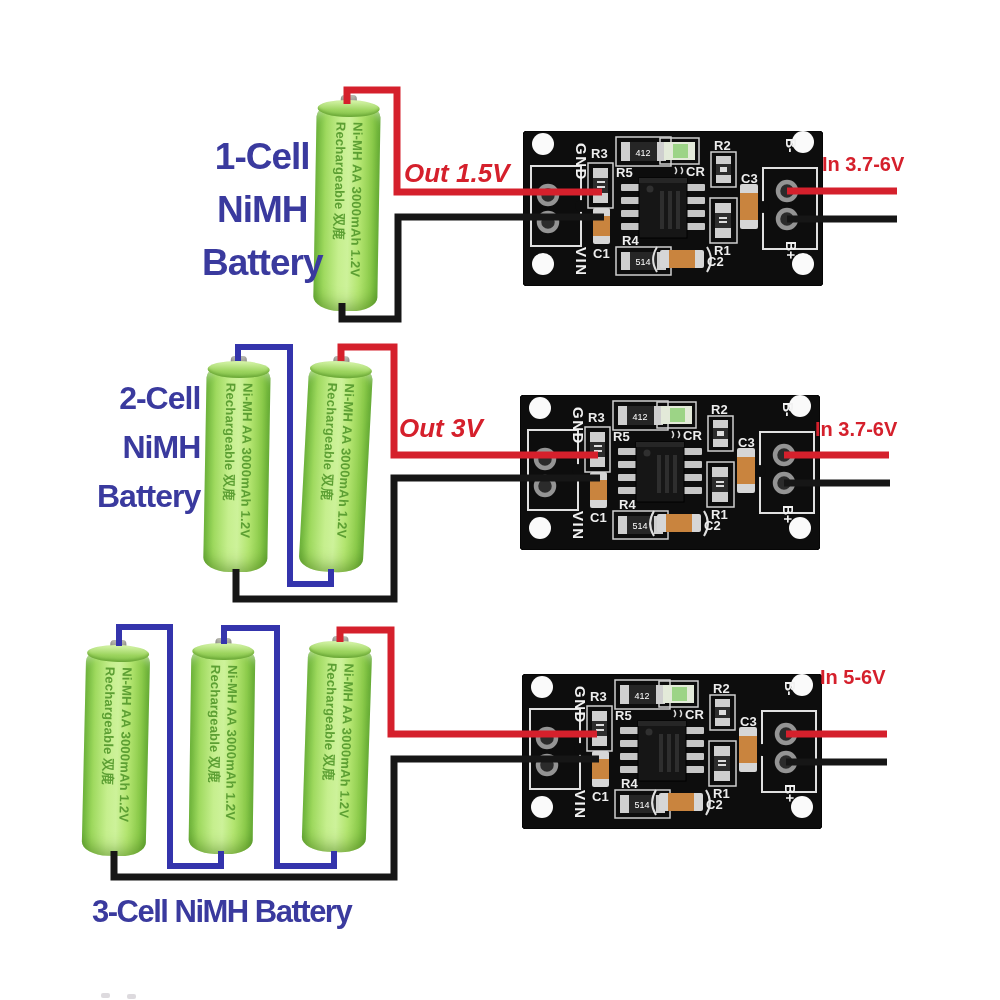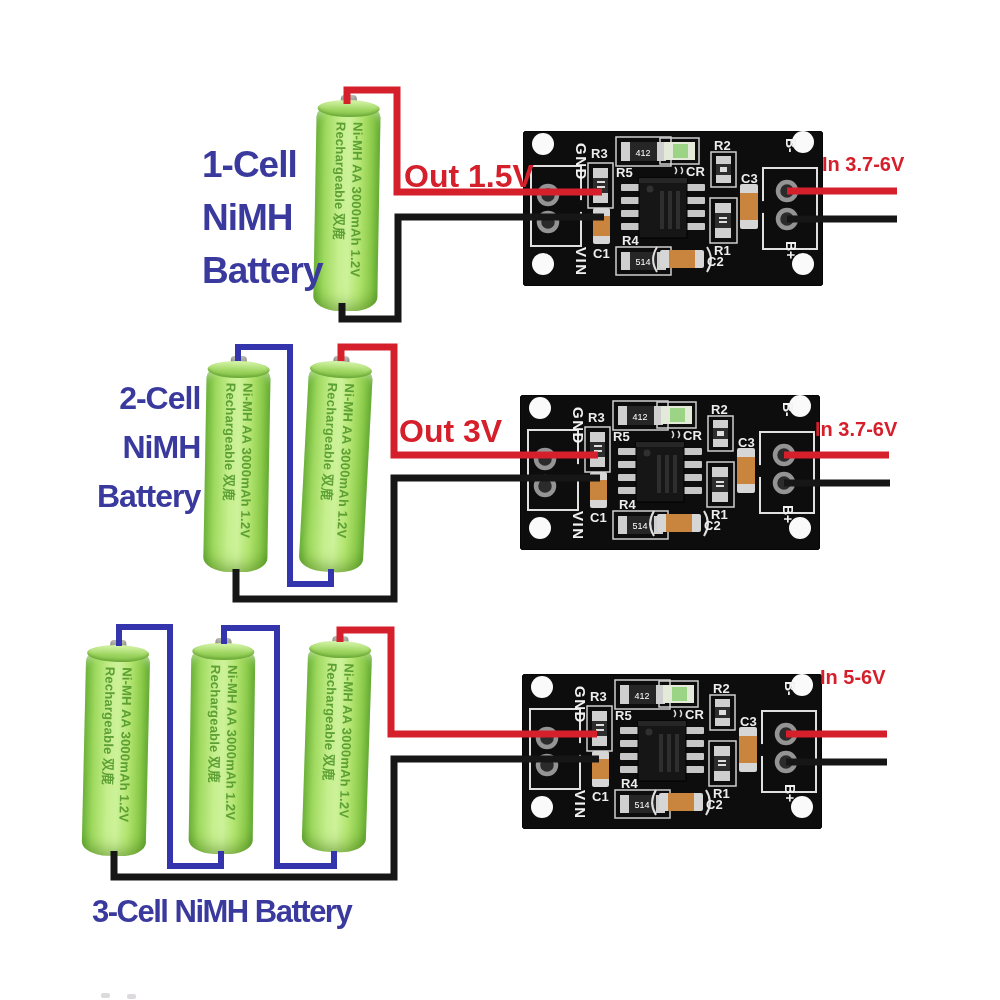--- a/index.html
+++ b/index.html
@@ -7,21 +7,21 @@
           font-family:"Liberation Sans",sans-serif;}
 
   
   .heading{position:absolute;color:#3a3a9e;font-weight:bold;z-index:6;letter-spacing:-1px;}
   .heading.h1{font-size:37px;line-height:53px;}
   .heading.h2{font-size:32px;line-height:49px;text-align:right;}
   .heading.h3{font-size:31px;line-height:40px;letter-spacing:-1.5px;}
 
   
   .iolabel{position:absolute;color:#d5202c;font-weight:bold;white-space:nowrap;z-index:6;}
-  .iolabel.out{font-size:32px;}
+  .iolabel.out{font-size:26px;font-style:italic;}
   .iolabel.in{font-size:20px;}
 
   
   .battery{position:absolute;width:64px;height:216px;z-index:2;}
   .bat-nub{position:absolute;top:0;left:24px;width:16px;height:11px;
            background:linear-gradient(#bdbdb4,#85857d);border-radius:4px 4px 2px 2px;
            box-shadow:inset 0 -2px 3px rgba(0,0,0,.4);}
   .bat-body{position:absolute;top:6px;left:0;right:0;bottom:0;
             border-radius:32px 32px 26px 26px / 16px 16px 14px 14px;
             background:linear-gradient(90deg,#6db53a 0%,#9ed95e 15%,#c6ef8e 38%,#cdf29a 52%,#b3e570 70%,#8ccb4b 88%,#66ae35 100%);
@@ -144,21 +144,21 @@
           <text x="218" y="52">C3</text>
           <text x="191" y="124">R1</text>
           <text x="99" y="114">R4</text>
           <text x="70" y="127">C1</text>
           <text x="184" y="135">C2</text>
         </g>
       </g>
     </defs>
   </svg>
 
-  <div class="heading h1" style="left:202px;top:138px;">
+  <div class="heading h1" style="left:202px;top:130px;text-align:center;">
     <div>1-Cell</div>
     <div>NiMH</div>
     <div>Battery</div>
   </div>
   <div class="heading h2" style="left:97px;top:374px;">
     <div>2-Cell</div>
     <div>NiMH</div>
     <div>Battery</div>
   </div>
   <div class="heading h3" style="left:92px;top:884px;margin-top:8px;">3-Cell NiMH Battery</div>

